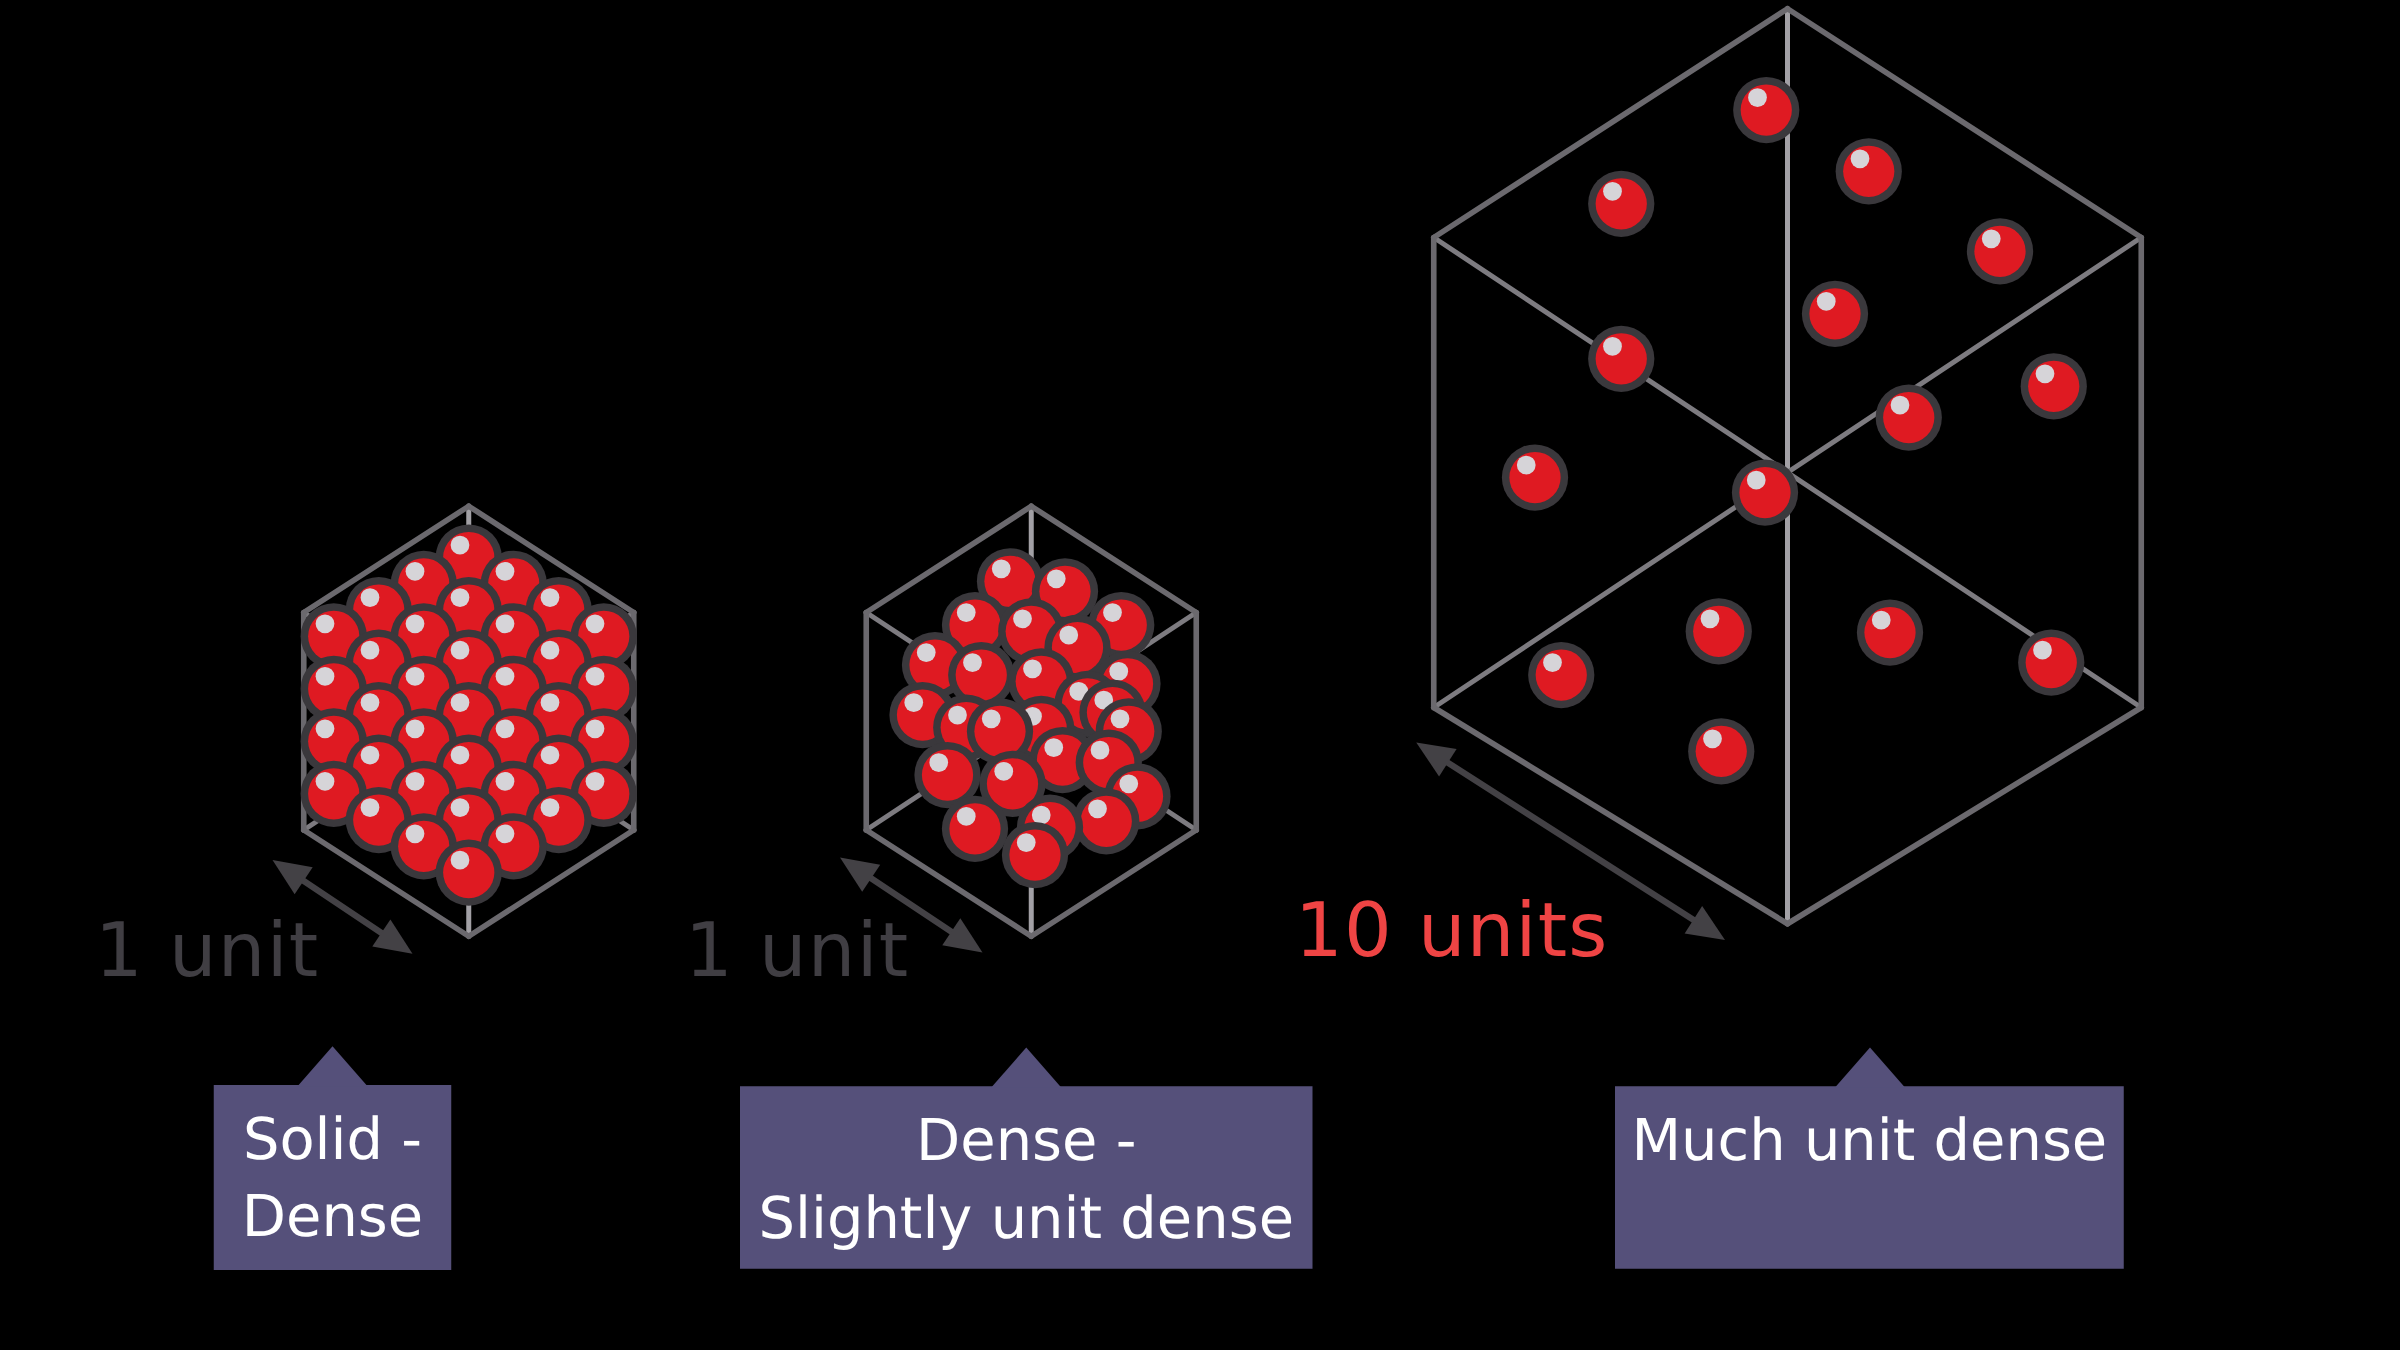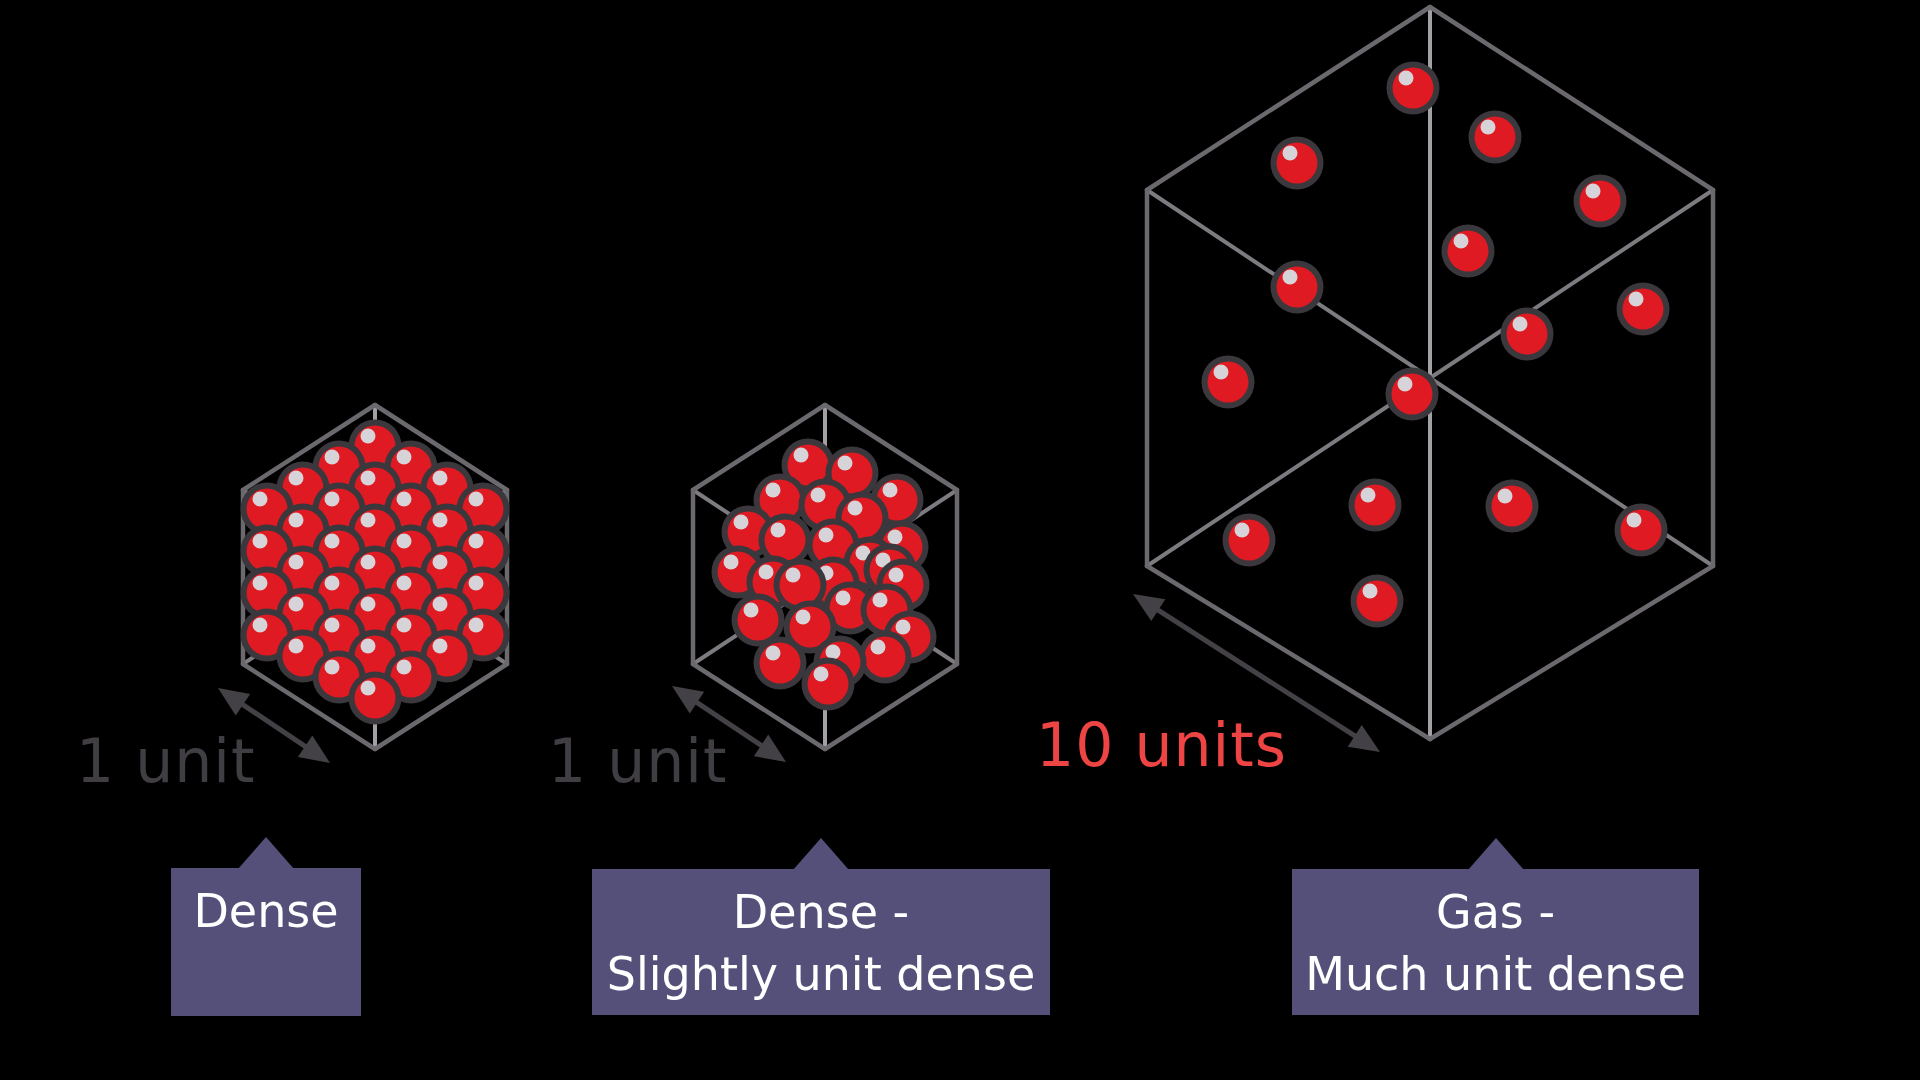--- a/index.html
+++ b/index.html
@@ -338,28 +338,28 @@
         </g>
       </g>
     </svg>
 
   <div class="measure measure-0" style="color: rgb(64, 62, 67);">1 unit</div>
   <div class="measure measure-1" style="color: rgb(64, 62, 67);">1 unit</div>
   <div class="measure measure-2" style="color: #ef4444;">10 units</div>
 
   <div class="caption caption-0" style="background: rgb(85, 80, 122); color: rgb(255, 255, 255);">
     <div class="caption-pointer" style="border-bottom-color: rgb(85, 80, 122);"></div>
+    <div class="caption-line">Solid -</div>
     <div class="caption-line">Dense</div>
   </div>
 
   <div class="caption caption-1" style="background: rgb(85, 80, 122); color: rgb(255, 255, 255);">
     <div class="caption-pointer" style="border-bottom-color: rgb(85, 80, 122);"></div>
     <div class="caption-line">Dense -</div>
     <div class="caption-line">Slightly unit dense</div>
   </div>
 
   <div class="caption caption-2" style="background: rgb(85, 80, 122); color: rgb(255, 255, 255);">
     <div class="caption-pointer" style="border-bottom-color: rgb(85, 80, 122);"></div>
-    <div class="caption-line">Gas -</div>
     <div class="caption-line">Much unit dense</div>
   </div>
 
 </div>
 
 </body></html>

